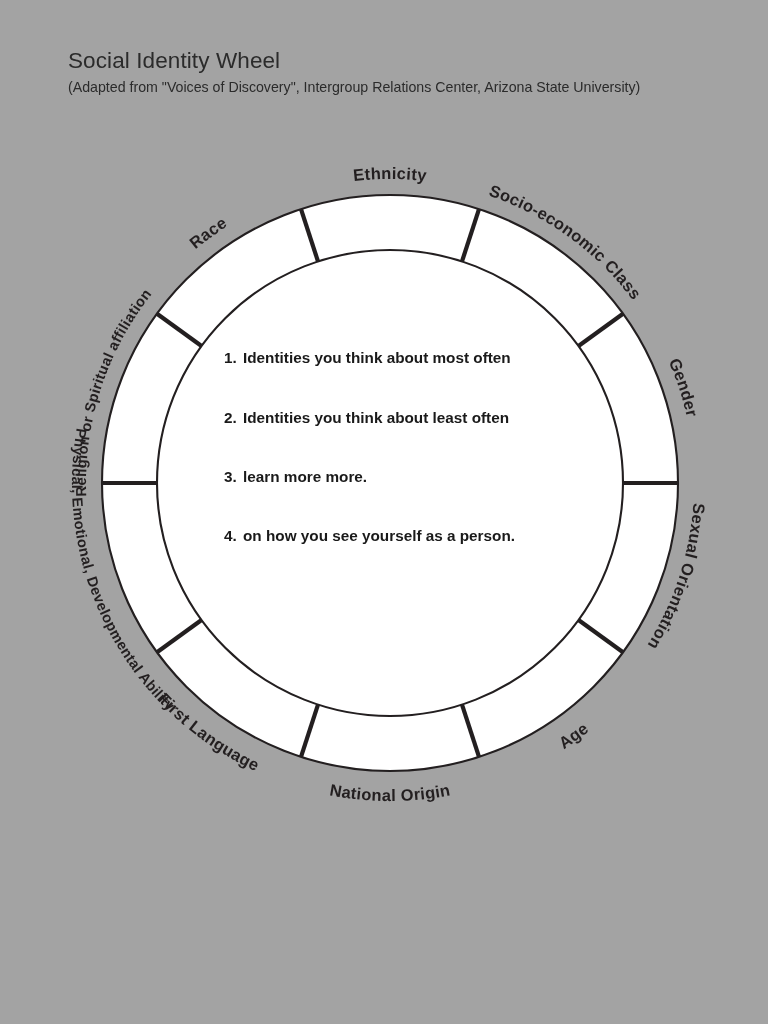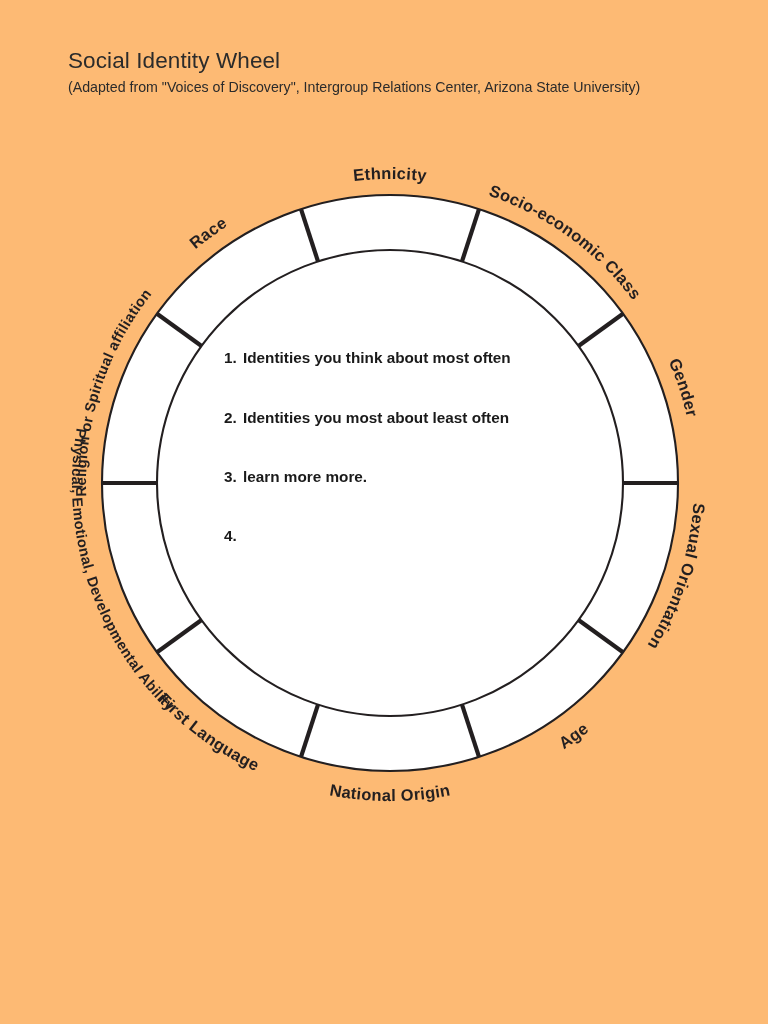--- a/index.html
+++ b/index.html
@@ -12,21 +12,21 @@
     height: 1024px;
     position: relative;
     overflow: hidden;
     font-family: "Liberation Sans", sans-serif;
     color: #231f20;
   }
 
   #page {
     position: absolute;
     inset: 0;
-    background: #fdba74;
+    background: #a3a3a3;
   }
 
   
   #header {
     position: absolute;
     left: 68px;
     top: 48px;
     width: 650px;
   }
   #doc-title {
@@ -176,29 +176,30 @@
   <div id="center-list">
     <div class="center-item">
       <span class="center-num">1.</span>
       <span class="center-text">
         <span>Identities you think about most often</span>
       </span>
     </div>
     <div class="center-item">
       <span class="center-num">2.</span>
       <span class="center-text">
-        <span>Identities you most about least often</span>
+        <span>Identities you think about least often</span>
       </span>
     </div>
     <div class="center-item">
       <span class="center-num">3.</span>
       <span class="center-text">
         <span class="center-line2">learn more more.</span>
       </span>
     </div>
     <div class="center-item">
       <span class="center-num">4.</span>
       <span class="center-text">
+        <span class="center-line2">on how you see yourself as a person.</span>
       </span>
     </div>
   </div>
 
 </div>
 
 </body></html>

